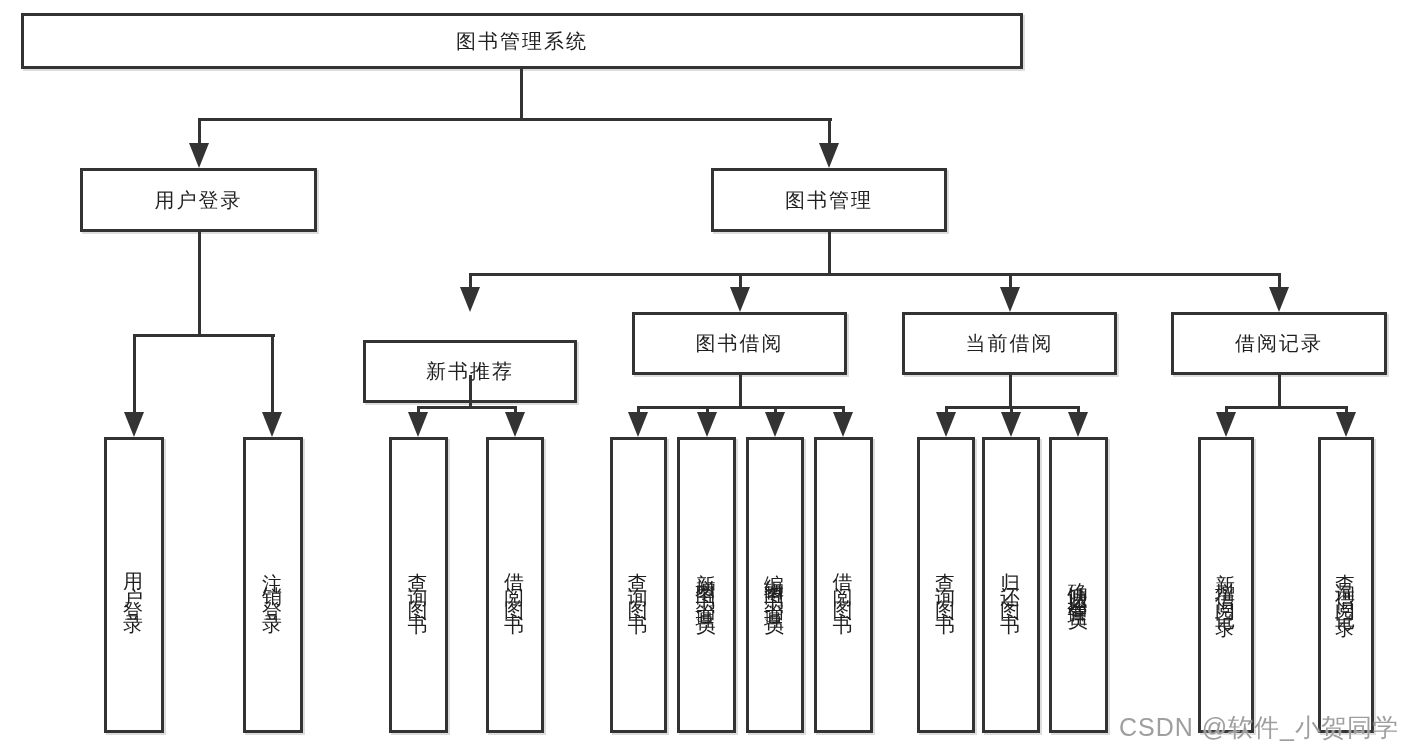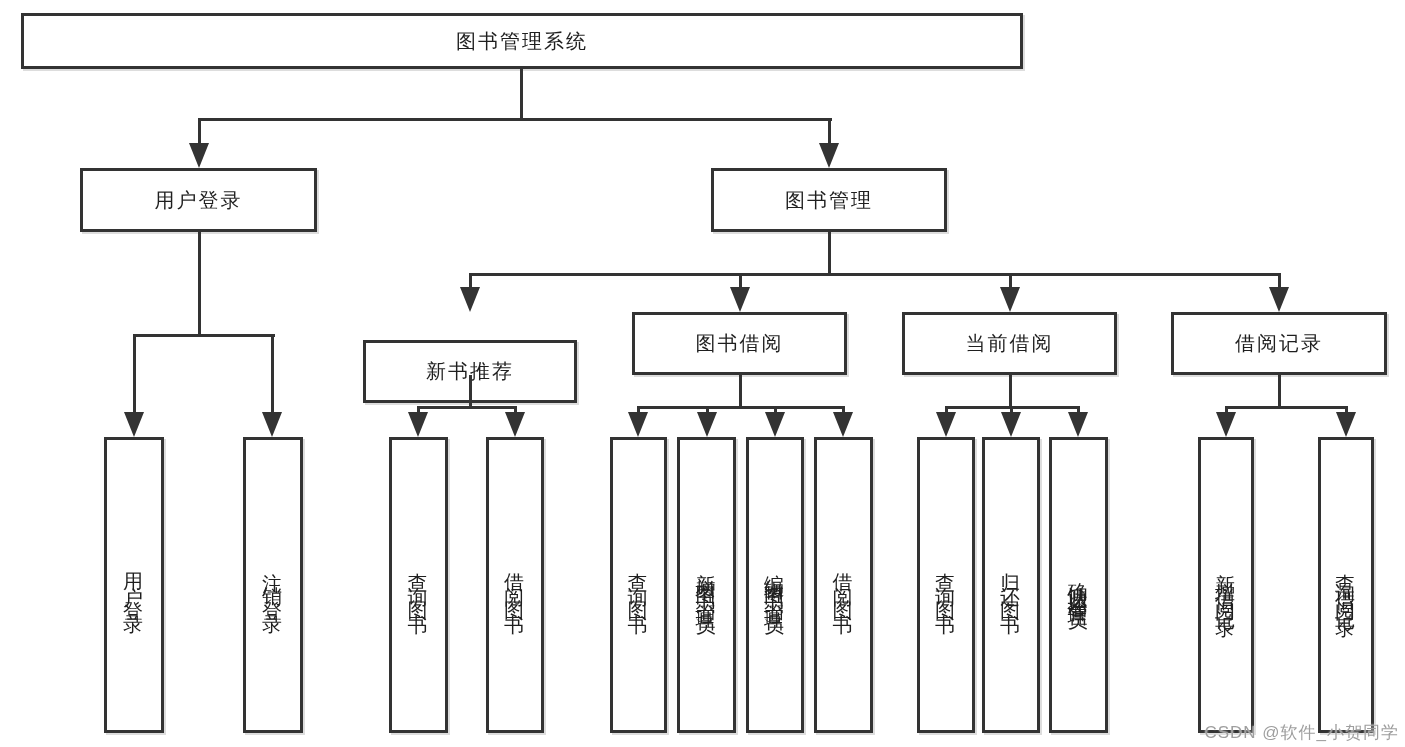--- a/index.html
+++ b/index.html
@@ -42,21 +42,21 @@
     position:absolute;
     width:0;height:0;
     border-left:10px solid transparent;
     border-right:10px solid transparent;
     border-top:25px solid #333333;
   }
   .watermark{
     position:absolute;
     right:6px;
     bottom:3px;
-    font-size:17px;
+    font-size:25px;
     color:#9e9e9e;
     letter-spacing:1px;
     text-shadow:0 0 2px #ffffff;
     white-space:nowrap;
   }
 </style>
 </head>
 <body>
 
 <div id="canvas">

